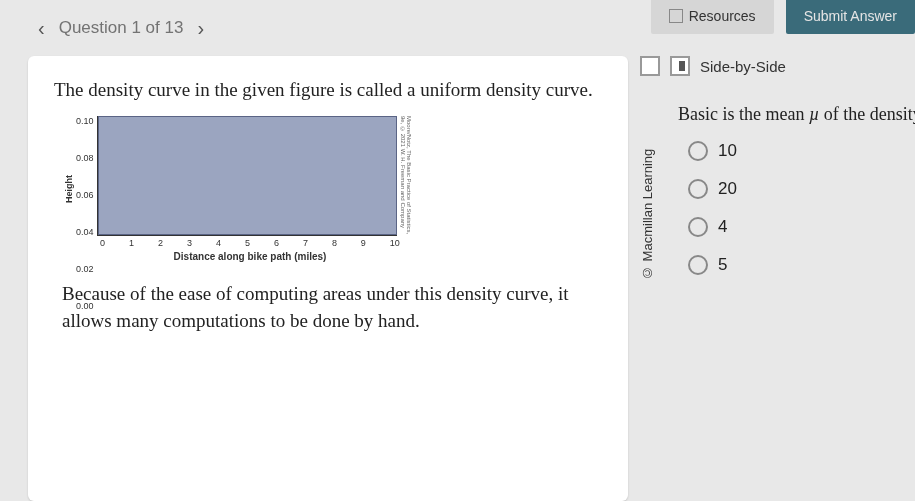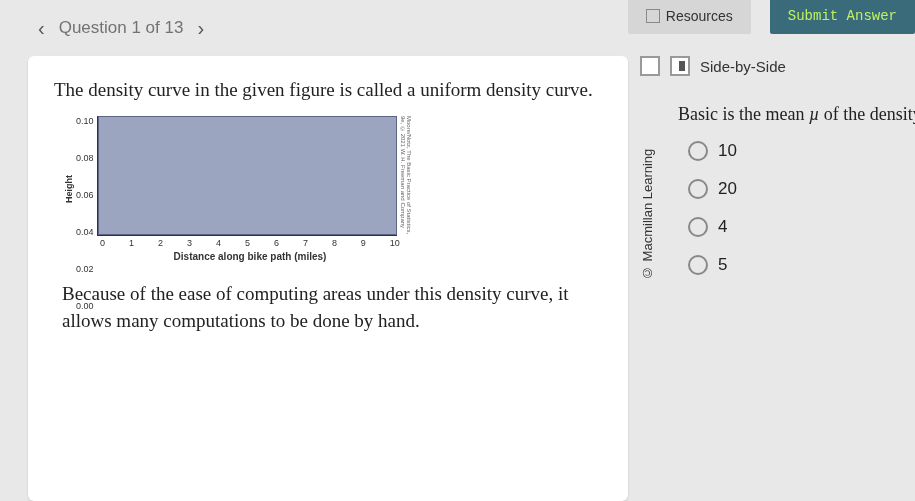--- a/index.html
+++ b/index.html
@@ -34,40 +34,39 @@
   .qlabel {
     font-family: -apple-system, Helvetica, Arial, sans-serif;
     font-size: 17px;
     color: #737373;
   }
   .top-right {
     position: absolute;
     right: 0;
     top: 0;
     display: flex;
-    gap: 19px;
+    gap: 12px;
     padding-left: 39px;
   }
   .tab {
     background: #d6d6d6;
     padding: 8px 18px 10px 18px;
     font-family: -apple-system, Helvetica, Arial, sans-serif;
     font-size: 14px;
     color: #333;
     display: flex;
     align-items: center;
     gap: 6px;
     cursor: pointer;
     border-bottom-left-radius: 2px;
     border-bottom-right-radius: 2px;
   }
   .tab.submit {
     background: #3a6b7a;
-    color: #bef264;
-    font-family: Liberation Mono, monospace;
+    color: #e5e5e5;
   }
   .tab .tabicon {
     width: 14px; height: 14px; border: 1px solid #888; display:inline-block;
   }
   .main {
     display: flex;
     position: absolute;
     left: 28px;
     right: 0;
     top: 56px;

